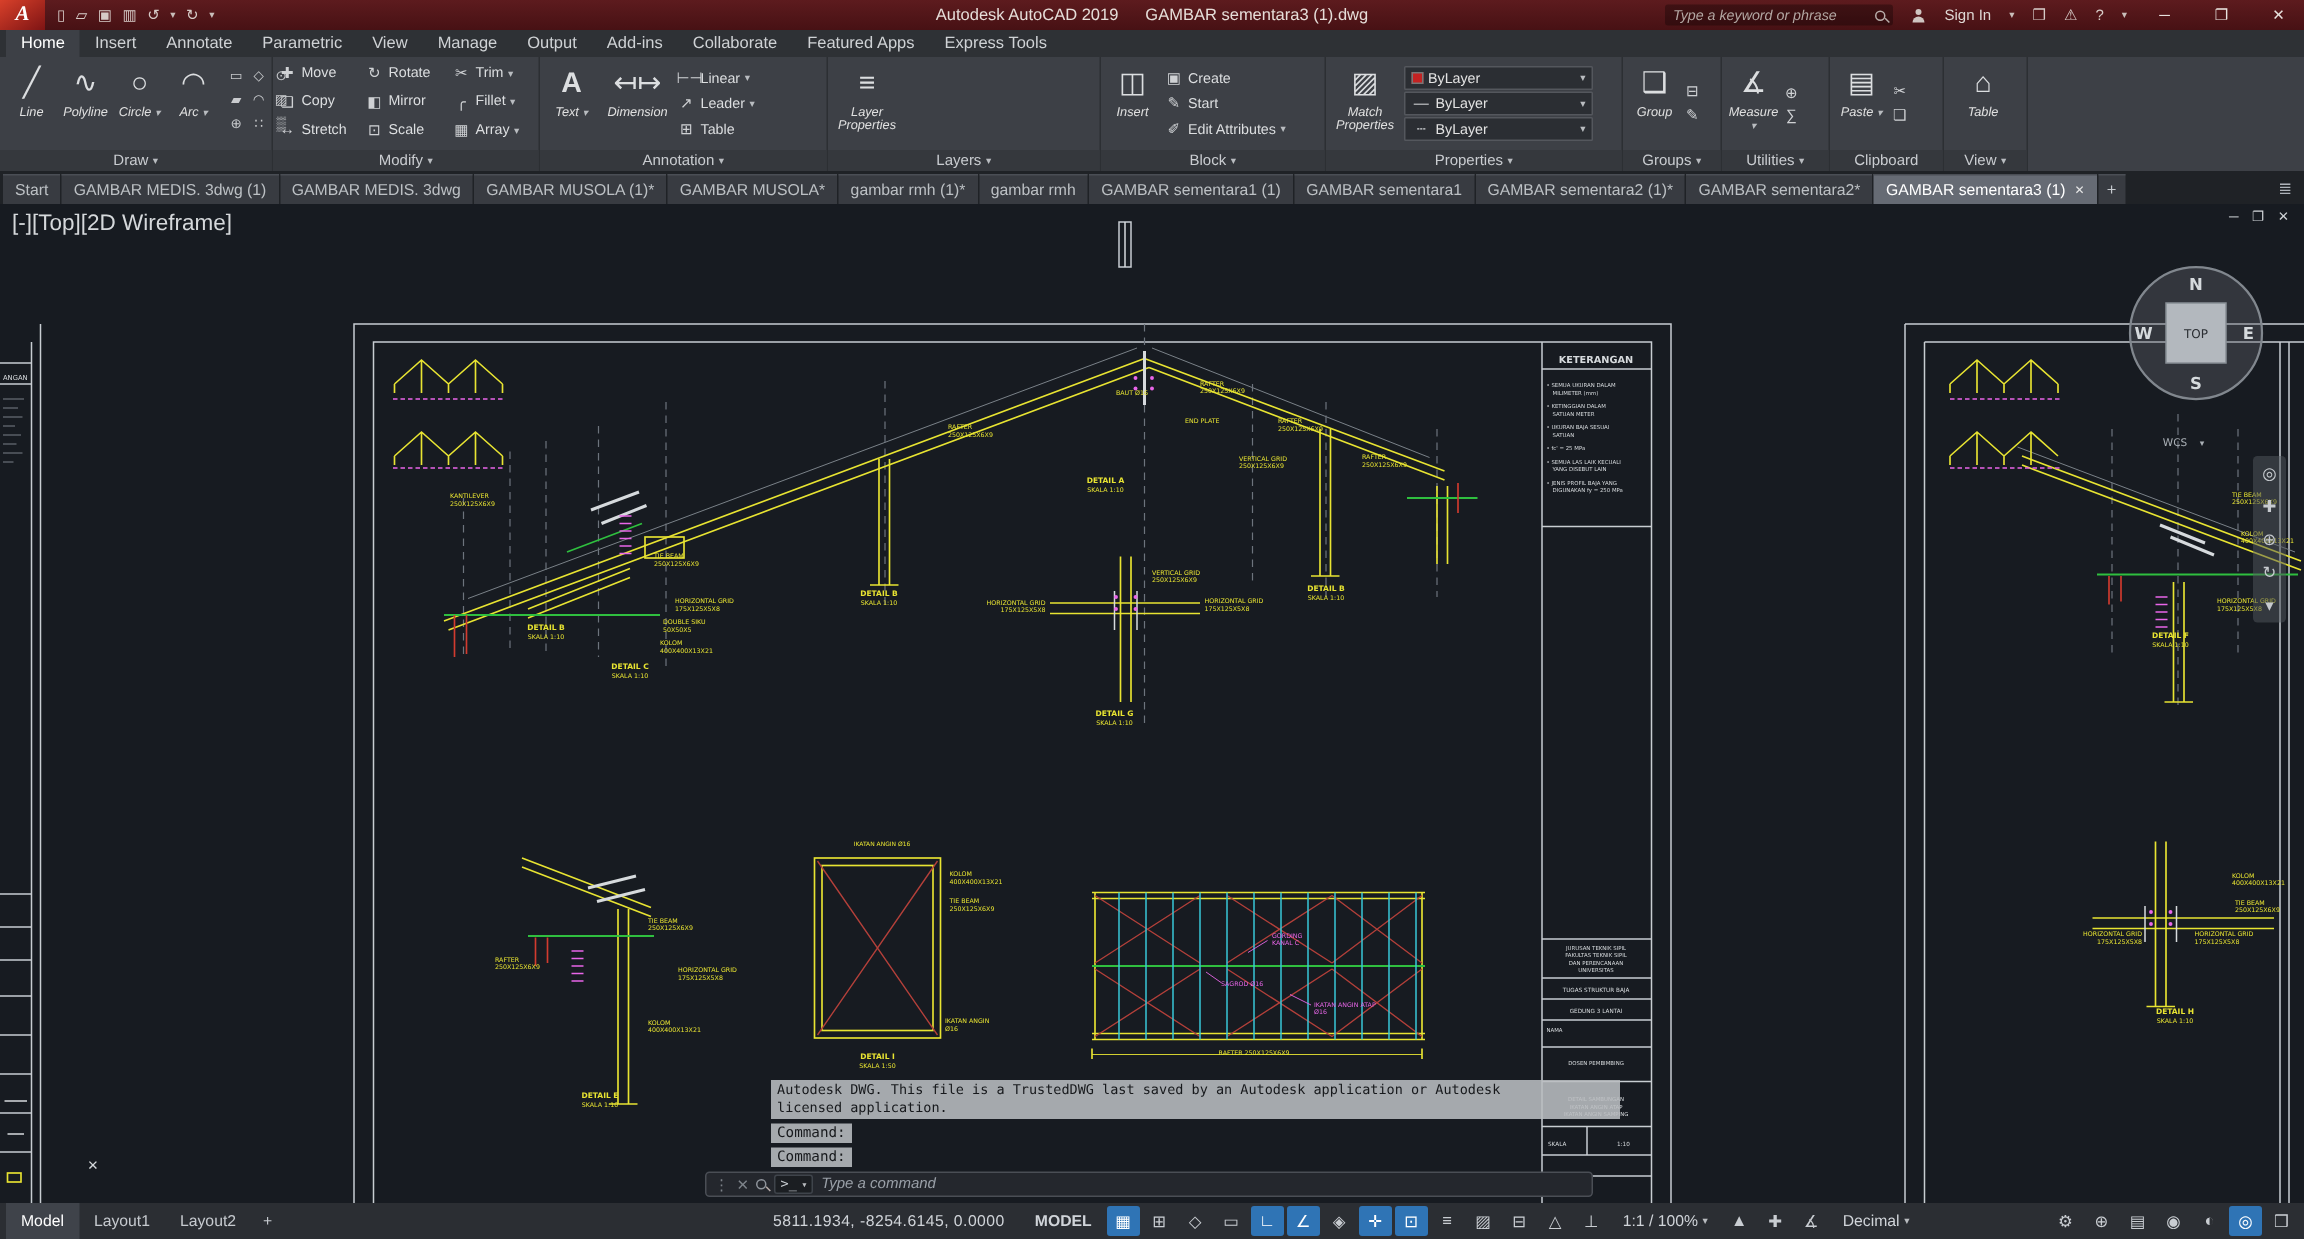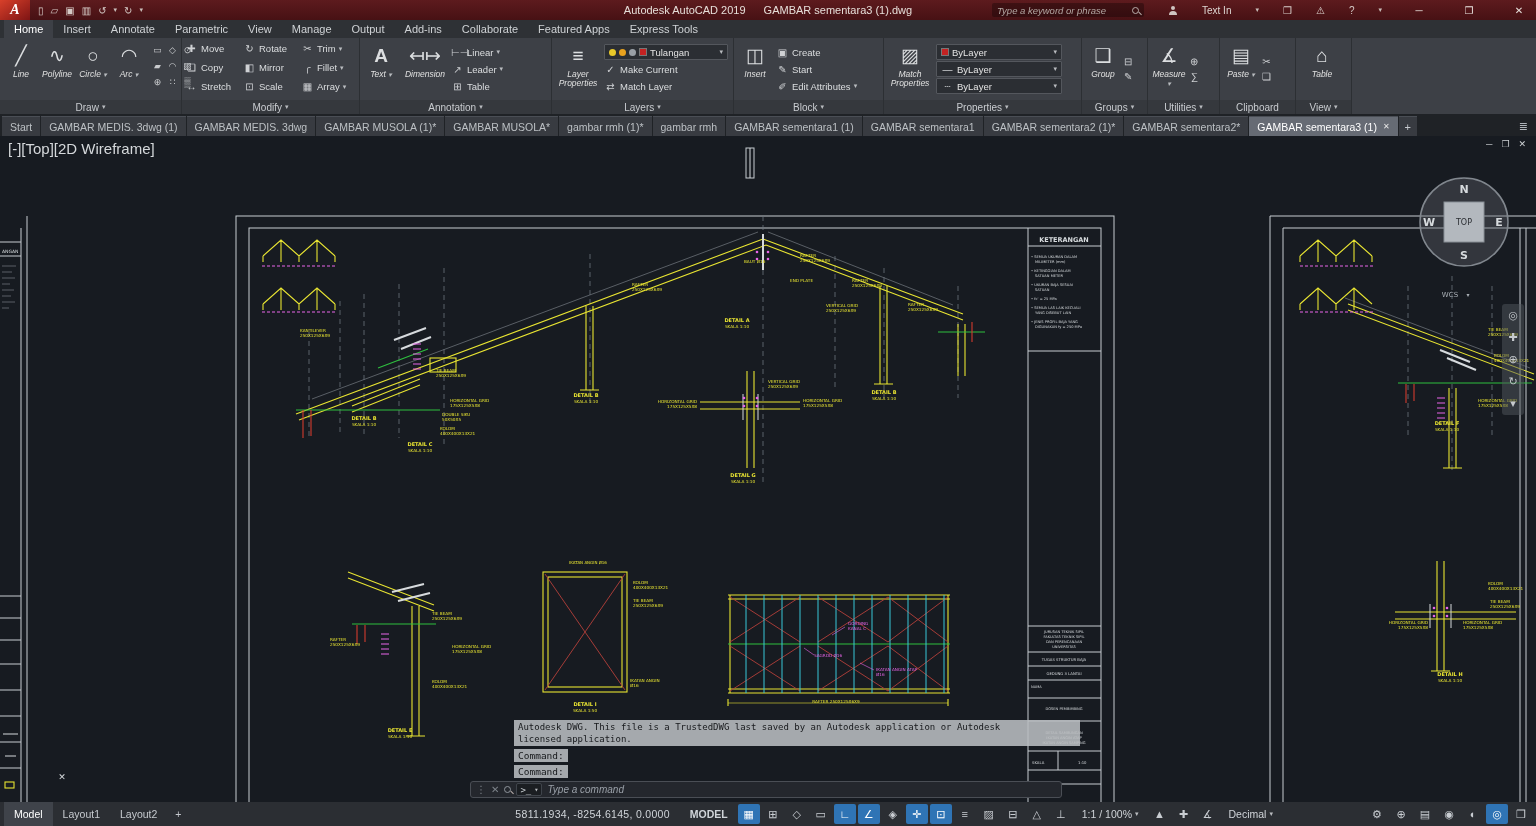--- a/index.html
+++ b/index.html
@@ -8,21 +8,21 @@
 
   
   .titlebar { height:20px; background:linear-gradient(#5d1b1e,#471114); display:flex; align-items:center;
               color:#ded7d3; font-size:11px; position:relative; }
   .app-logo { width:30px; height:20px; background:linear-gradient(145deg,#d8402a,#7e1414); color:#fff;
               font:italic bold 14px "Liberation Serif", serif; text-align:center; line-height:19px; }
   .qat { display:flex; align-items:center; gap:7px; margin-left:8px; color:#d6cbc7; font-size:10px; }
   .qat span { cursor:default; }
   .title-center { position:absolute; left:50%; transform:translateX(-50%); white-space:nowrap; font-size:11px; color:#e6ded9; }
   .title-center .doc { margin-left:18px; }
-  .title-right { margin-left:auto; display:flex; align-items:center; gap:24px; padding-right:4px; }
+  .title-right { margin-left:auto; display:flex; align-items:center; gap:12px; padding-right:4px; }
   .search-box { width:152px; height:14px; background:rgba(0,0,0,.30); border-radius:2px; display:flex;
                 align-items:center; padding:0 5px; gap:5px; }
   .search-box .ph { font-style:italic; font-size:9.5px; color:#b3a7a3; flex:1; white-space:nowrap; overflow:hidden; }
   .mag { width:7px; height:7px; border:1.4px solid #b9aeab; border-radius:50%; position:relative; display:inline-block; flex:none; }
   .mag::after { content:""; position:absolute; width:4px; height:1.4px; background:#b9aeab; transform:rotate(45deg); right:-3.5px; bottom:-1.5px; }
   .person { width:10px; height:9px; position:relative; display:inline-block; }
   .person::before { content:""; position:absolute; top:0; left:3px; width:4px; height:4px; border-radius:50%; background:#cfc5c1; }
   .person::after  { content:""; position:absolute; bottom:0; left:1px; width:8px; height:4px; border-radius:4px 4px 0 0; background:#cfc5c1; }
   .tb-ic { font-size:10px; color:#d6cbc7; }
   .crt-s { font-size:7px; color:#c9beba; }
@@ -136,21 +136,21 @@
   </div>
   <div class="title-center">
     <span>Autodesk AutoCAD 2019</span><span class="doc">GAMBAR sementara3 (1).dwg</span>
   </div>
   <div class="title-right">
     <div class="search-box">
       <span class="ph">Type a keyword or phrase</span>
       <span class="mag"></span>
     </div>
     <span class="person"></span>
-    <span style="font-size:10px">Text In</span>
+    <span style="font-size:10px">Sign In</span>
     <span class="crt-s">▾</span>
     <span class="tb-ic">❒</span>
     <span class="tb-ic">⚠</span>
     <span class="tb-ic">?</span>
     <span class="crt-s">▾</span>
     <span class="win-btn">─</span>
     <span class="win-btn">❐</span>
     <span class="win-btn">✕</span>
   </div>
 </div>
@@ -290,38 +290,20 @@
       <span>Annotation</span>
         <span class="crt">▾</span>
     </div>
   </div>
 
   <div class="panel" style="width:182px">
     <div class="pc">
       <div class="big-btn wide">
         <div class="big-ic">≡</div>
         <div class="big-lb">Layer Properties</div>
-      </div>
-      <div class="rows" style="width:124px">
-        <div class="combo">
-          <span class="dot" style="background:#e8c82a"></span>
-          <span class="dot" style="background:#e8a21f"></span>
-          <span class="dot" style="background:#9aa0a6"></span>
-          <span class="swatch"></span>
-          <span class="fill">Tulangan</span>
-          <span class="crt">▾</span>
-        </div>
-        <div class="row-tool">
-          <span class="row-ic">✓</span>
-          <span>Make Current</span>
-        </div>
-        <div class="row-tool">
-          <span class="row-ic">⇄</span>
-          <span>Match Layer</span>
-        </div>
       </div>
     </div>
     <div class="plabel">
       <span>Layers</span>
         <span class="crt">▾</span>
     </div>
   </div>
 
   <div class="panel" style="width:150px">
     <div class="pc">

